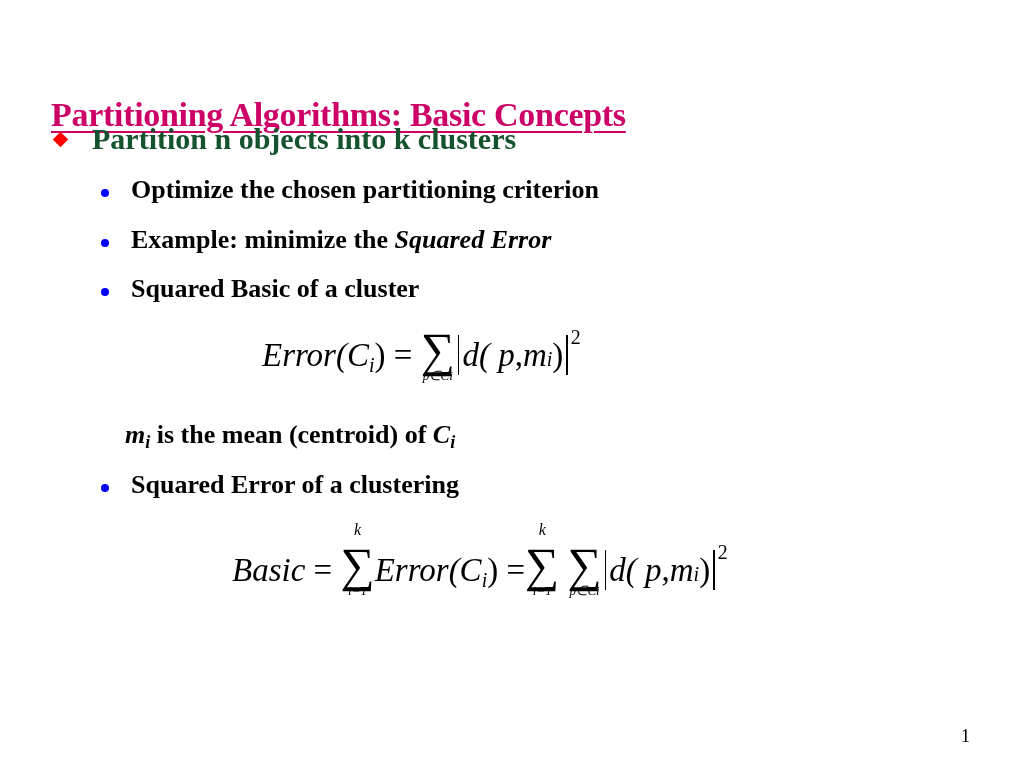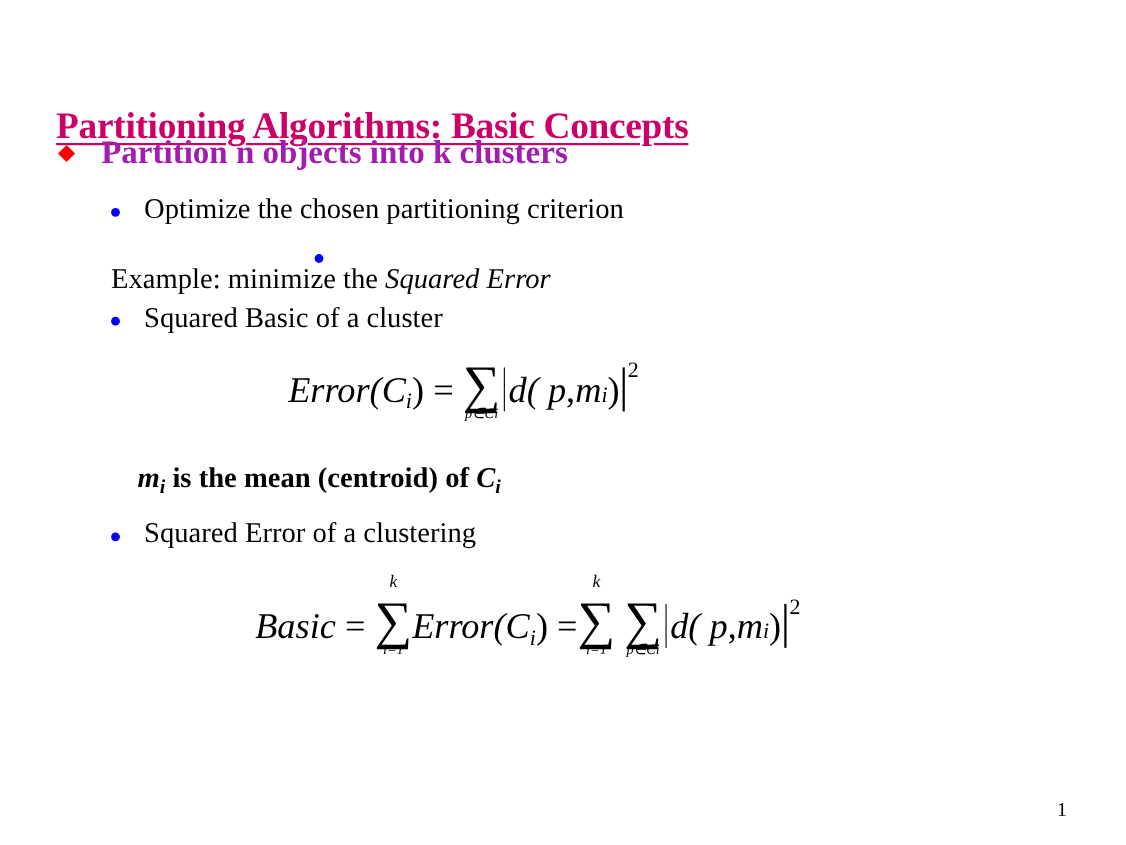--- a/index.html
+++ b/index.html
@@ -9,29 +9,29 @@
   }
   .title {
     position: absolute; left: 51px; top: 50px;
     font-size: 34px; font-weight: bold; color: #cc0066;
     text-decoration: underline; text-decoration-thickness: 2px; text-underline-offset: 5px;
     letter-spacing: -0.3px;
     margin-top: 46px;
   }
   .lvl1 {
     position: absolute; left: 52px; top: 122px; display: flex; align-items: center;
-    font-size: 30px; font-weight: bold; color: #a21caf;
+    font-size: 30px; font-weight: bold; color: #14532d;
   }
   .diamond {
     width: 11px; height: 11px; background: #ff0000; transform: rotate(45deg);
     margin-right: 26px; margin-left: 3px;
   }
   .lvl2 {
     position: absolute; left: 101px; display: flex; align-items: center;
-    font-size: 26px; font-weight: normal; color: #000000;
+    font-size: 26px; font-weight: bold; color: #000000;
   }
   .dot {
     width: 8px; height: 8px; border-radius: 50%; background: #0000ff;
     margin-right: 22px; margin-top: 6px;
   }
   .eq {
     position: absolute; font-family: "Liberation Serif", serif; color: #000;
   }
   .it { font-style: italic; }
   .big { font-size: 33px; }
@@ -57,21 +57,21 @@
 <div class="lvl1">
   <span class="diamond"></span>
   <span>Partition n objects into k clusters</span>
 </div>
 
 <div class="lvl2" style="top:175px;">
   <span class="dot"></span>
   <span>Optimize the chosen partitioning criterion</span>
 </div>
 
-<div class="lvl2" style="top:225px;flex-direction:column;">
+<div class="lvl2" style="top:225px;">
   <span class="dot"></span>
   <span><span>Example: minimize the </span><span style="font-style:italic;">Squared Error</span></span>
 </div>
 
 <div class="lvl2" style="top:274px;">
   <span class="dot"></span>
   <span>Squared Basic of a cluster</span>
 </div>
 
 <div class="eq big" style="left:262px; top:326px;">

